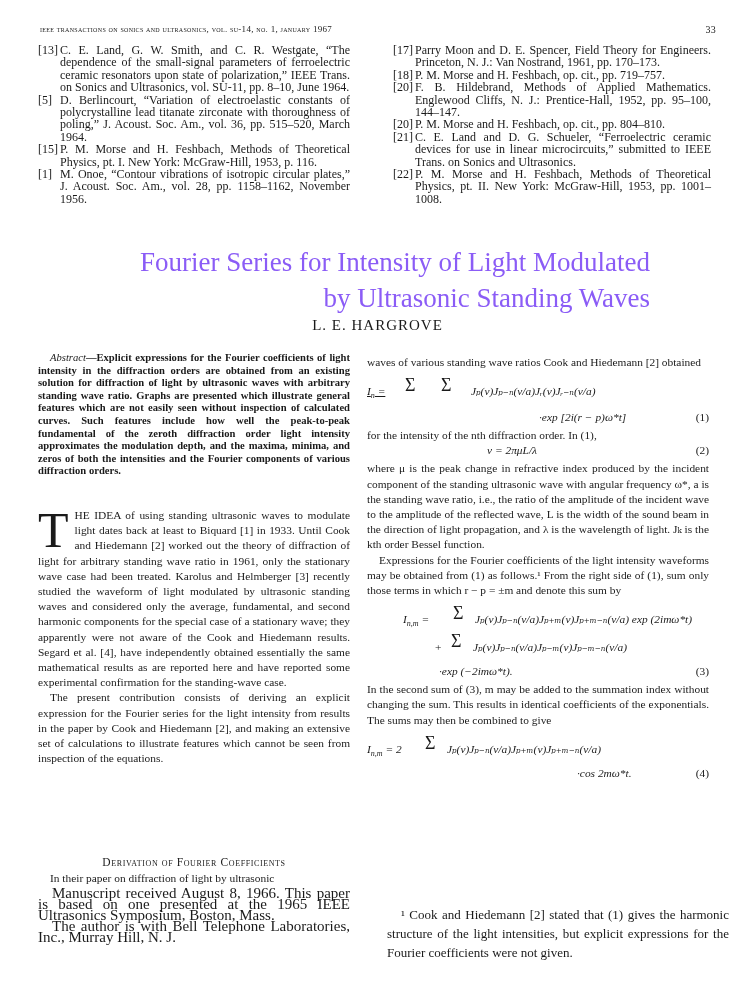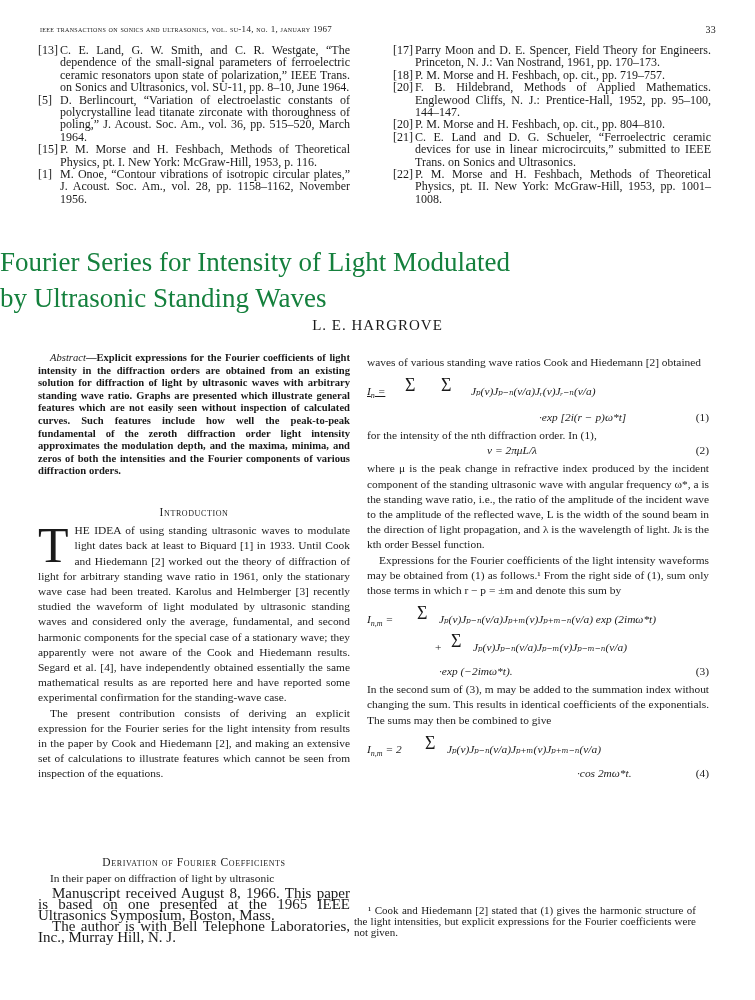--- a/index.html
+++ b/index.html
@@ -7,39 +7,39 @@
          font-family:"Liberation Serif","DejaVu Serif",serif; color:#1a1a1a; }
   .abs { position:absolute; }
   .running-head { left:40px; top:24px; width:676px; font-size:9px; letter-spacing:0.3px; }
   .running-head .journal { font-variant:small-caps; text-transform:lowercase; }
   .running-head .pg { position:absolute; right:0; top:0; font-size:10px; }
   .refs { font-size:12px; line-height:12.4px; }
   .ref { position:relative; padding-left:22px; text-align:justify; }
   .ref .num { position:absolute; left:0; top:0; }
   .refs-left { left:38px; top:44px; width:312px; }
   .refs-right { left:393px; top:44px; width:318px; }
-  .title { left:0; width:650px; top:244px; text-align:left; font-size:27px; line-height:36px; color:#15803d; }
+  .title { left:0; width:650px; top:244px; text-align:right; font-size:27px; line-height:36px; color:#8b5cf6; }
   .author { left:0; width:755px; top:317px; text-align:center; font-size:15px; letter-spacing:1px; }
   .col { font-size:11.4px; line-height:15.2px; text-align:justify; }
   .col-left { left:38px; width:312px; }
   .col-right { left:367px; width:342px; }
   .abstract { top:352px; font-size:10.6px; line-height:12.6px; font-weight:bold; text-indent:12px; }
   .abstract i { font-weight:normal; font-style:italic; }
   .sec-head { text-align:center; font-variant:small-caps; font-size:11.5px; letter-spacing:0.6px; }
   .intro { top:505px; }
   .dropcap { float:left; font-size:50px; line-height:40px; margin:2px 6px 0 0; }
   .para-indent { text-indent:12px; }
   .deriv-head { top:855px; }
   .deriv-text { top:871px; }
   .footnote-left { top:888px; font-size:15px; line-height:11px; text-align:justify; }
   .footnote-left .fp { text-indent:14px; }
   .eq { font-style:italic; font-size:11.4px; }
   .eqnum { position:absolute; right:0; font-style:normal; }
   .sum { font-style:normal; font-size:18px; }
-  .footnote-right { left:354px; width:342px; top:905px; font-size:11px; line-height:11px; text-align:justify; }
+  .footnote-right { left:387px; width:342px; top:905px; font-size:13px; line-height:19px; text-align:justify; }
   .footnote-right .fp { text-indent:14px; }
 </style>
 </head>
 <body>
 
 <div class="abs running-head">
   <span class="journal">IEEE TRANSACTIONS ON SONICS AND ULTRASONICS, VOL. SU-14, NO. 1, JANUARY 1967</span>
   <span class="pg">33</span>
 </div>
 
@@ -63,21 +63,20 @@
   <div>Fourier Series for Intensity of Light Modulated</div>
   <div>by Ultrasonic Standing Waves</div>
 </div>
 <div class="abs author">L. E. HARGROVE</div>
 
 <div class="abs col col-left abstract">
   <i>Abstract</i><span>—Explicit expressions for the Fourier coefficients of light intensity in the diffraction orders are obtained from an existing solution for diffraction of light by ultrasonic waves with arbitrary standing wave ratio. Graphs are presented which illustrate general features which are not easily seen without inspection of calculated curves. Such features include how well the peak-to-peak fundamental of the zeroth diffraction order light intensity approximates the modulation depth, and the maxima, minima, and zeros of both the intensities and the Fourier components of various diffraction orders.</span>
 </div>
 
 <div class="abs col col-left intro">
-  <div class="sec-head">Introduction</div>
   <div style="margin-top:3px;">
     <span class="dropcap">T</span><span>HE IDEA of using standing ultrasonic waves to modulate light dates back at least to Biquard [1] in 1933. Until Cook and Hiedemann [2] worked out the theory of diffraction of light for arbitrary standing wave ratio in 1961, only the stationary wave case had been treated. Karolus and Helmberger [3] recently studied the waveform of light modulated by ultrasonic standing waves and considered only the average, fundamental, and second harmonic components for the special case of a stationary wave; they apparently were not aware of the Cook and Hiedemann results. Segard et al. [4], have independently obtained essentially the same mathematical results as are reported here and have reported some experimental confirmation for the standing-wave case.</span>
   </div>
   <div class="para-indent">The present contribution consists of deriving an explicit expression for the Fourier series for the light intensity from results in the paper by Cook and Hiedemann [2], and making an extensive set of calculations to illustrate features which cannot be seen from inspection of the equations.</div>
 </div>
 
 <div class="abs col col-left deriv-head sec-head">Derivation of Fourier Coefficients</div>
 <div class="abs col col-left deriv-text para-indent">In their paper on diffraction of light by ultrasonic</div>
 
 <div class="abs col col-left footnote-left">
@@ -99,21 +98,21 @@
     <span class="eqnum">(1)</span>
   </div>
   <div>for the intensity of the nth diffraction order. In (1),</div>
   <div class="eq" style="position:relative; height:18px; margin-top:0;">
     <span style="position:absolute; left:120px;">v = 2πμL/λ</span>
     <span class="eqnum">(2)</span>
   </div>
   <div>where μ is the peak change in refractive index produced by the incident component of the standing ultrasonic wave with angular frequency ω*, a is the standing wave ratio, i.e., the ratio of the amplitude of the incident wave to the amplitude of the reflected wave, L is the width of the sound beam in the direction of light propagation, and λ is the wavelength of light. Jₖ is the kth order Bessel function.</div>
   <div class="para-indent">Expressions for the Fourier coefficients of the light intensity waveforms may be obtained from (1) as follows.¹ From the right side of (1), sum only those terms in which r − p = ±m and denote this sum by</div>
 
-  <div class="eq" style="position:relative; height:32px; margin-top:6px;">
+  <div class="eq" style="position:relative; height:32px; margin-top:6px;margin-left:36px;">
     <span style="position:absolute; left:0; top:8px;">I<sub style="font-size:8px;">n,m</sub> =</span>
     <span class="sum" style="position:absolute; left:50px; top:2px;">Σ</span>
     <span style="position:absolute; left:72px; top:8px;">Jₚ(v)Jₚ₋ₙ(v/a)Jₚ₊ₘ(v)Jₚ₊ₘ₋ₙ(v/a) exp (2imω*t)</span>
   </div>
   <div class="eq" style="position:relative; height:28px;">
     <span style="position:absolute; left:68px; top:4px; font-style:normal;">+</span>
     <span class="sum" style="position:absolute; left:84px; top:-2px;">Σ</span>
     <span style="position:absolute; left:106px; top:4px;">Jₚ(v)Jₚ₋ₙ(v/a)Jₚ₋ₘ(v)Jₚ₋ₘ₋ₙ(v/a)</span>
   </div>
   <div class="eq" style="position:relative; height:18px;">

